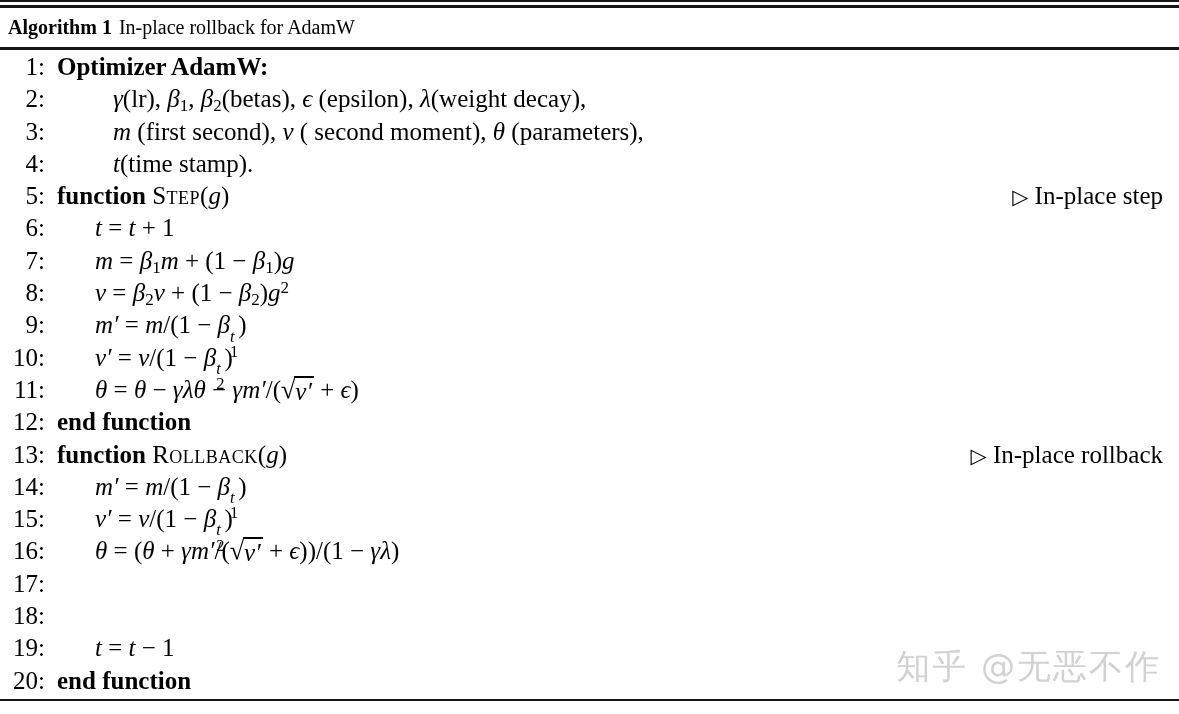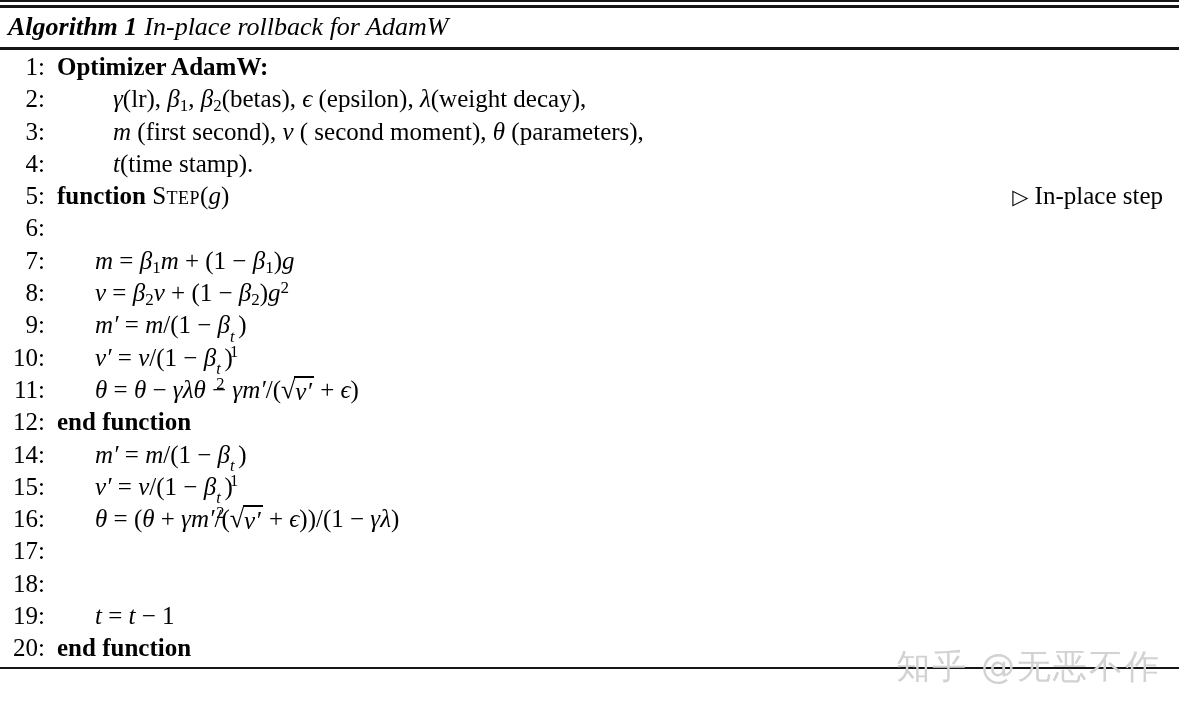--- a/index.html
+++ b/index.html
@@ -5,21 +5,21 @@
   html,body{margin:0;padding:0;background:#ffffff;}
   body{
     width:1179px;height:714px;position:relative;overflow:hidden;
     font-family:"Liberation Serif","DejaVu Serif",serif;color:#000;
     -webkit-font-smoothing:antialiased;
   }
   .rule{background:#161616;}
   #top-rule-a{height:2px;}
   #top-gap{height:3px;background:#fff;}
   #top-rule-b{height:3px;}
-  #title-row{padding:4px 10px 5px 8px;font-size:26px;line-height:30px;font-style:italic;}
+  #title-row{padding:4px 10px 5px 8px;font-size:20px;line-height:30px;}
   #title-row .bold{font-weight:bold;}
   #title-row .rest{margin-left:7px;}
   #mid-rule{height:3px;}
   #algo-lines{padding:1px 16px 0 0;}
   .row{display:flex;align-items:baseline;height:32.3px;line-height:32.3px;font-size:25px;white-space:nowrap;}
   .num{flex:none;width:45px;text-align:right;font-style:normal;}
   .content{flex:none;}
   .cmt{margin-left:auto;padding-left:20px;text-align:right;}
   .cmt .marker{font-family:"DejaVu Sans","Liberation Sans",sans-serif;font-size:21px;}
   b.kw{font-weight:bold;}
@@ -73,20 +73,21 @@
       <span class="num">4:</span>
       <span class="content" style="padding-left: 68px;"><i class="mi">t</i><span class="rm">(time stamp).</span></span>
     </div>
     <div class="row">
       <span class="num">5:</span>
       <span class="content" style="padding-left: 12px; text-align: right;"><b class="kw">function </b><span class="sc">Step</span><span class="rm">(</span><i class="mi">g</i><span class="rm">)</span></span>
       <span class="cmt"><span class="marker">▷</span><span class="cmt-text"> In-place step</span></span>
     </div>
     <div class="row">
       <span class="num">6:</span>
+      <span class="content" style="padding-left: 50px;"><i class="mi">t</i><span class="rm"> = </span><i class="mi">t</i><span class="rm"> + 1</span></span>
     </div>
     <div class="row">
       <span class="num">7:</span>
       <span class="content" style="padding-left: 50px;"><i class="mi">m</i><span class="rm"> = </span><i class="mi">β</i><sub class="msub">1</sub><i class="mi">m</i><span class="rm"> + (1 − </span><i class="mi">β</i><sub class="msub">1</sub><span class="rm">)</span><i class="mi">g</i></span>
     </div>
     <div class="row">
       <span class="num">8:</span>
       <span class="content" style="padding-left: 50px;"><i class="mi">v</i><span class="rm"> = </span><i class="mi">β</i><sub class="msub">2</sub><i class="mi">v</i><span class="rm"> + (1 − </span><i class="mi">β</i><sub class="msub">2</sub><span class="rm">)</span><i class="mi">g</i><sup class="msup">2</sup></span>
     </div>
     <div class="row">
@@ -106,20 +107,25 @@
     <div class="row">
       <span class="num">11:</span>
       <span class="content" style="padding-left: 50px;"><i class="mi">θ</i><span class="rm"> = </span><i class="mi">θ</i><span class="rm"> − </span><i class="mi">γλθ</i><span class="rm"> − </span><i class="mi">γm′</i><span class="rm">/(</span><span class="sqrt">
           <span class="rad">√</span>
           <span class="vinc"><i class="mi">v′</i></span>
         </span><span class="rm"> + </span><i class="mi">ϵ</i><span class="rm">)</span></span>
     </div>
     <div class="row">
       <span class="num">12:</span>
       <span class="content" style="padding-left: 12px;"><b class="kw">end function</b></span>
+    </div>
+    <div class="row">
+      <span class="num">13:</span>
+      <span class="content" style="padding-left: 12px;"><b class="kw">function </b><span class="sc">Rollback</span><span class="rm">(</span><i class="mi">g</i><span class="rm">)</span></span>
+      <span class="cmt"><span class="marker">▷</span><span class="cmt-text"> In-place rollback</span></span>
     </div>
     <div class="row">
       <span class="num">14:</span>
       <span class="content" style="padding-left: 50px;"><i class="mi">m′</i><span class="rm"> = </span><i class="mi">m</i><span class="rm">/(1 − </span><i class="mi">β</i><span class="ss">
           <span class="ssv s-sup">t</span>
           <span class="ssv s-sub">1</span>
         </span><span class="rm">)</span></span>
     </div>
     <div class="row">
       <span class="num">15:</span>

